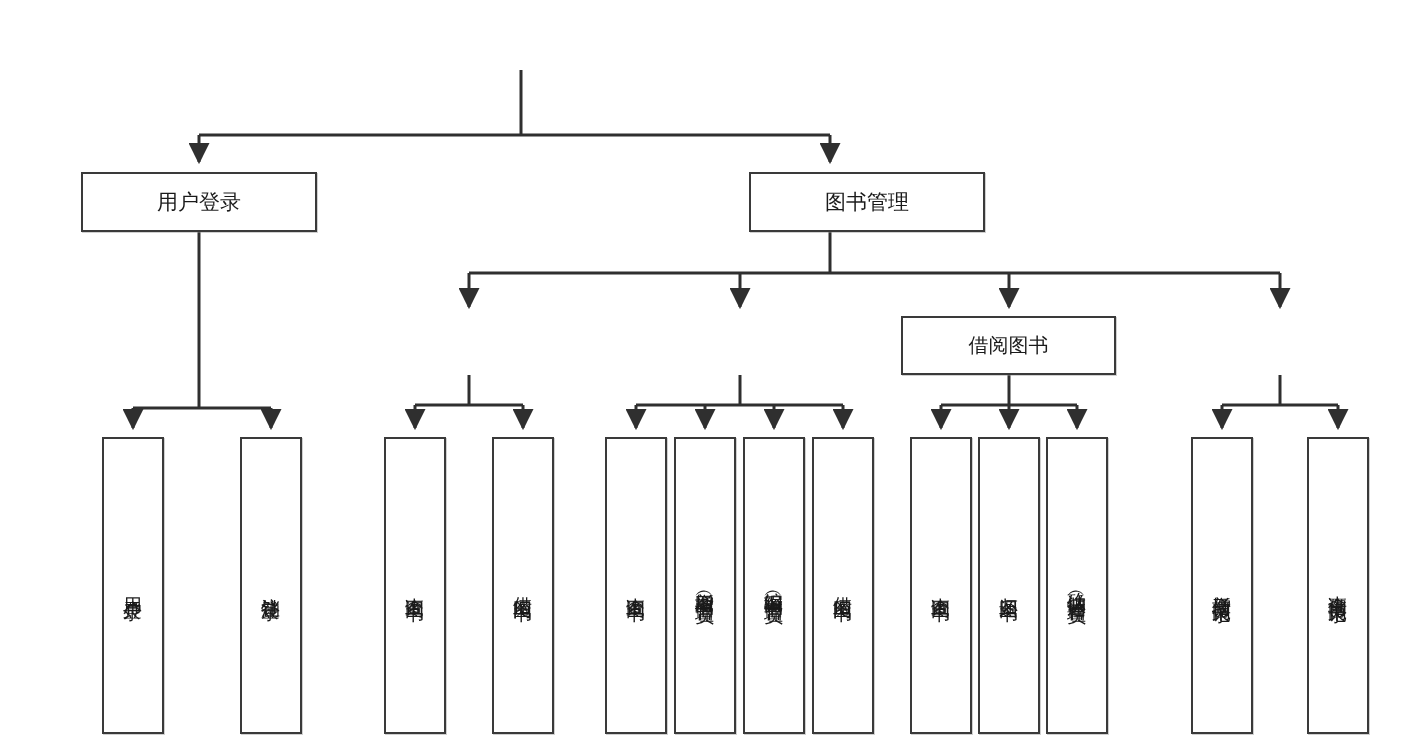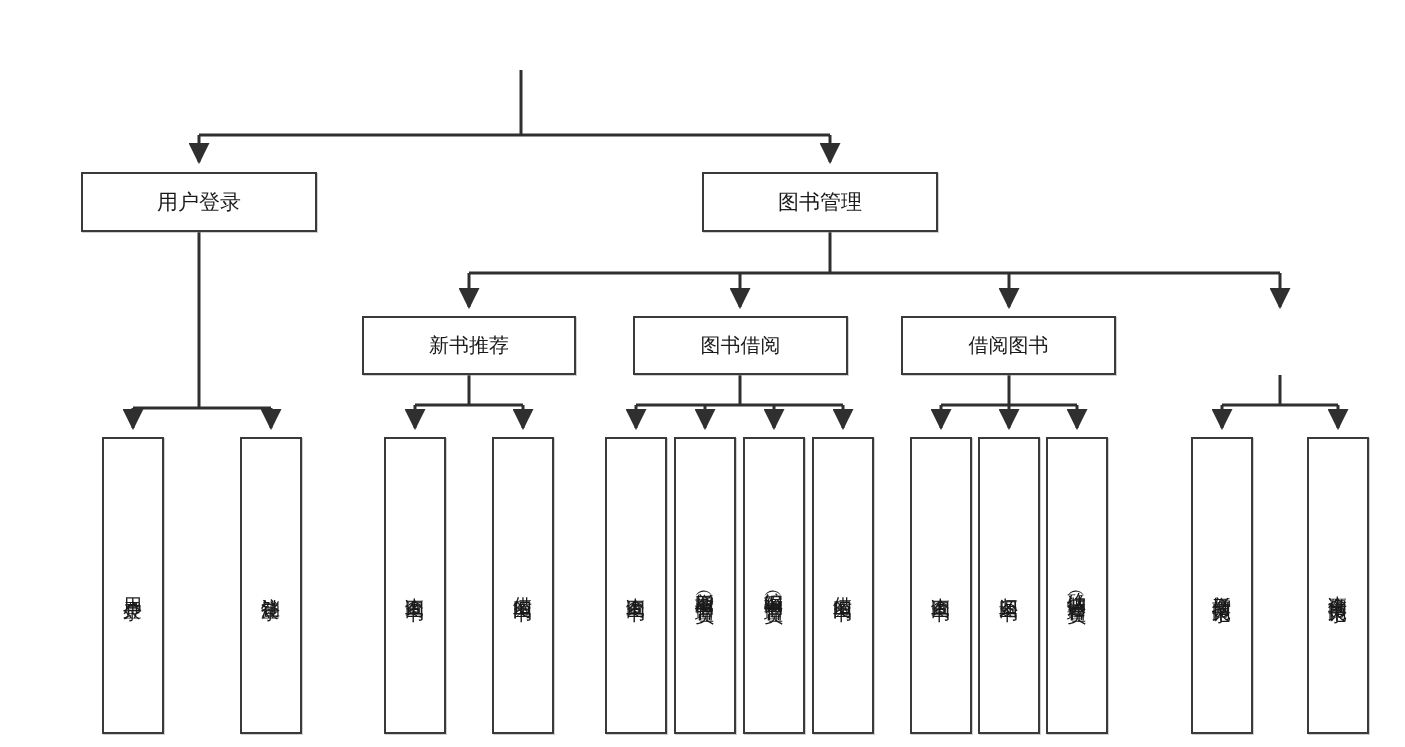--- a/index.html
+++ b/index.html
@@ -124,30 +124,24 @@
       <path d="M 1222 405 L 1338 405"></path>
       <path d="M 1222 405 L 1222 428" marker-end="url(#arrow)"></path>
       <path d="M 1338 405 L 1338 428" marker-end="url(#arrow)"></path>
     </g>
   </svg>
 
 
   <div class="node level2" style="left:81px; top:172px; width:236px; height:60px;">
     <span>用户登录</span>
   </div>
-  <div class="node level2" style="left:702px; top:172px; width:236px; height:60px;">
+  <div class="node level2" style="left:749px; top:172px; width:236px; height:60px;">
     <span>图书管理</span>
   </div>
 
-  <div class="node level3" style="left:362px; top:316px; width:214px; height:59px;">
-    <span>新书推荐</span>
-  </div>
-  <div class="node level3" style="left:633px; top:316px; width:215px; height:59px;">
-    <span>图书借阅</span>
-  </div>
   <div class="node level3" style="left:901px; top:316px; width:215px; height:59px;">
     <span>借阅图书</span>
   </div>
 
   <div class="node leaf" style="left:102px; top:437px; width:62px; height:297px;">
     <span class="leaf-text">用户登录</span>
   </div>
   <div class="node leaf" style="left:240px; top:437px; width:62px; height:297px;">
     <span class="leaf-text">注销登录</span>
   </div>

